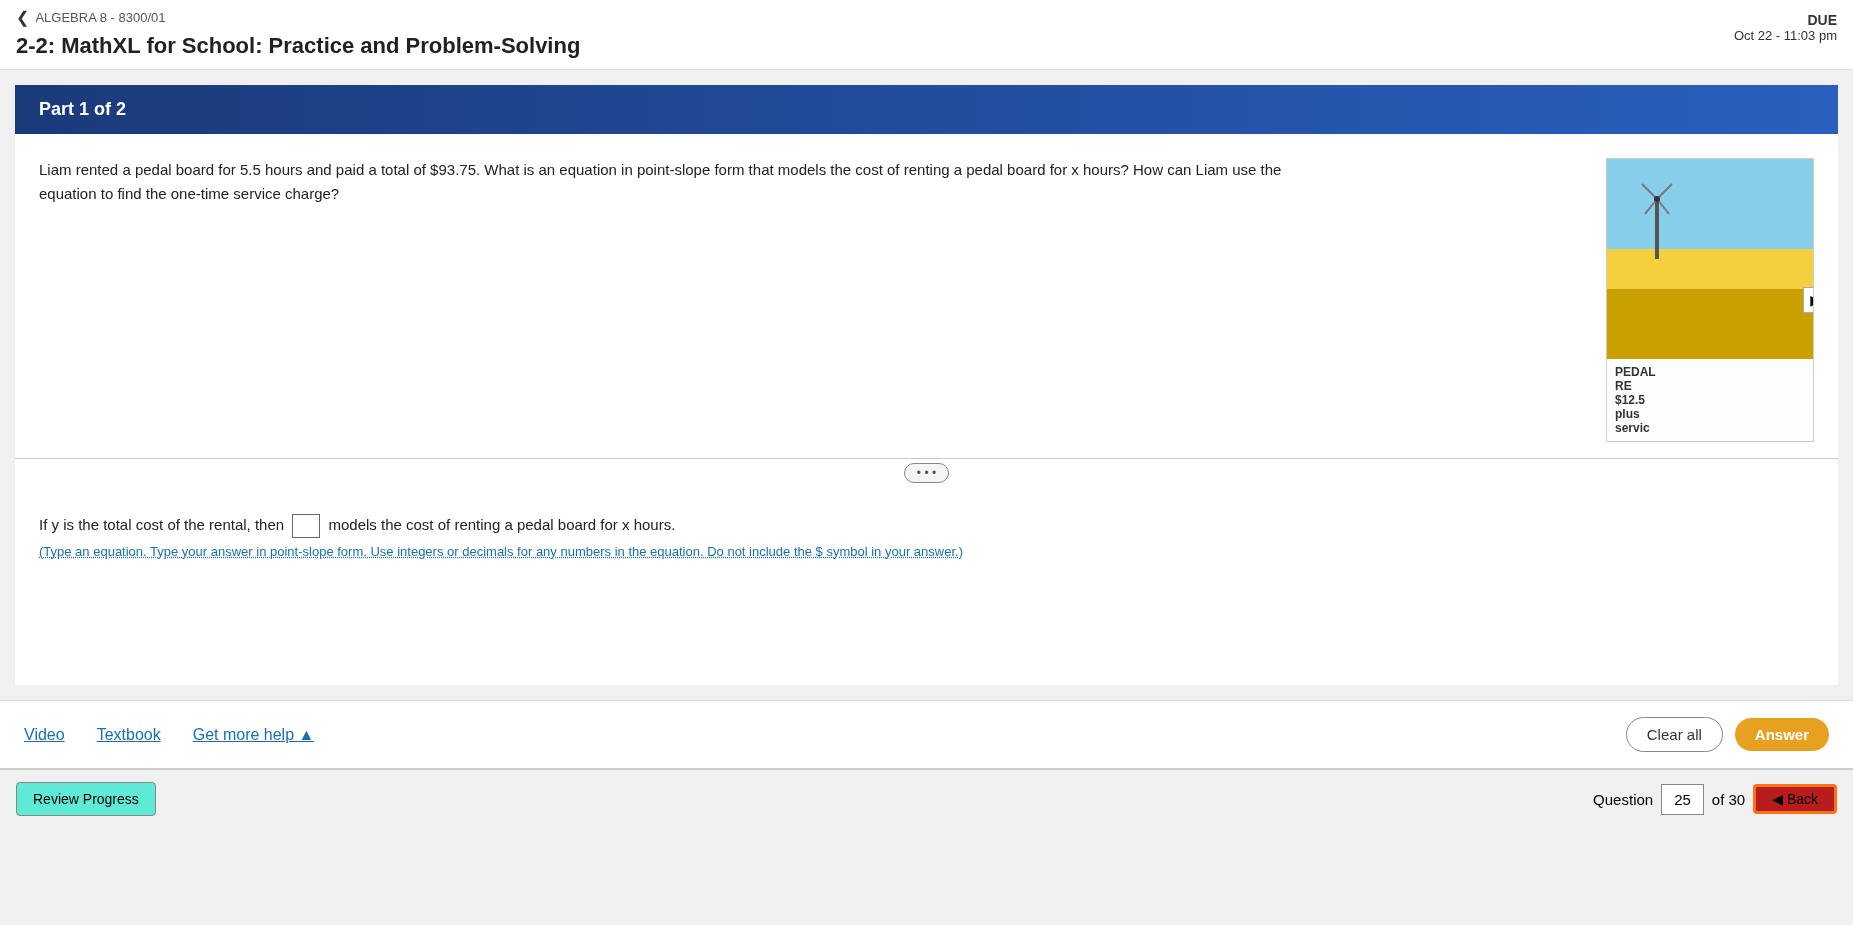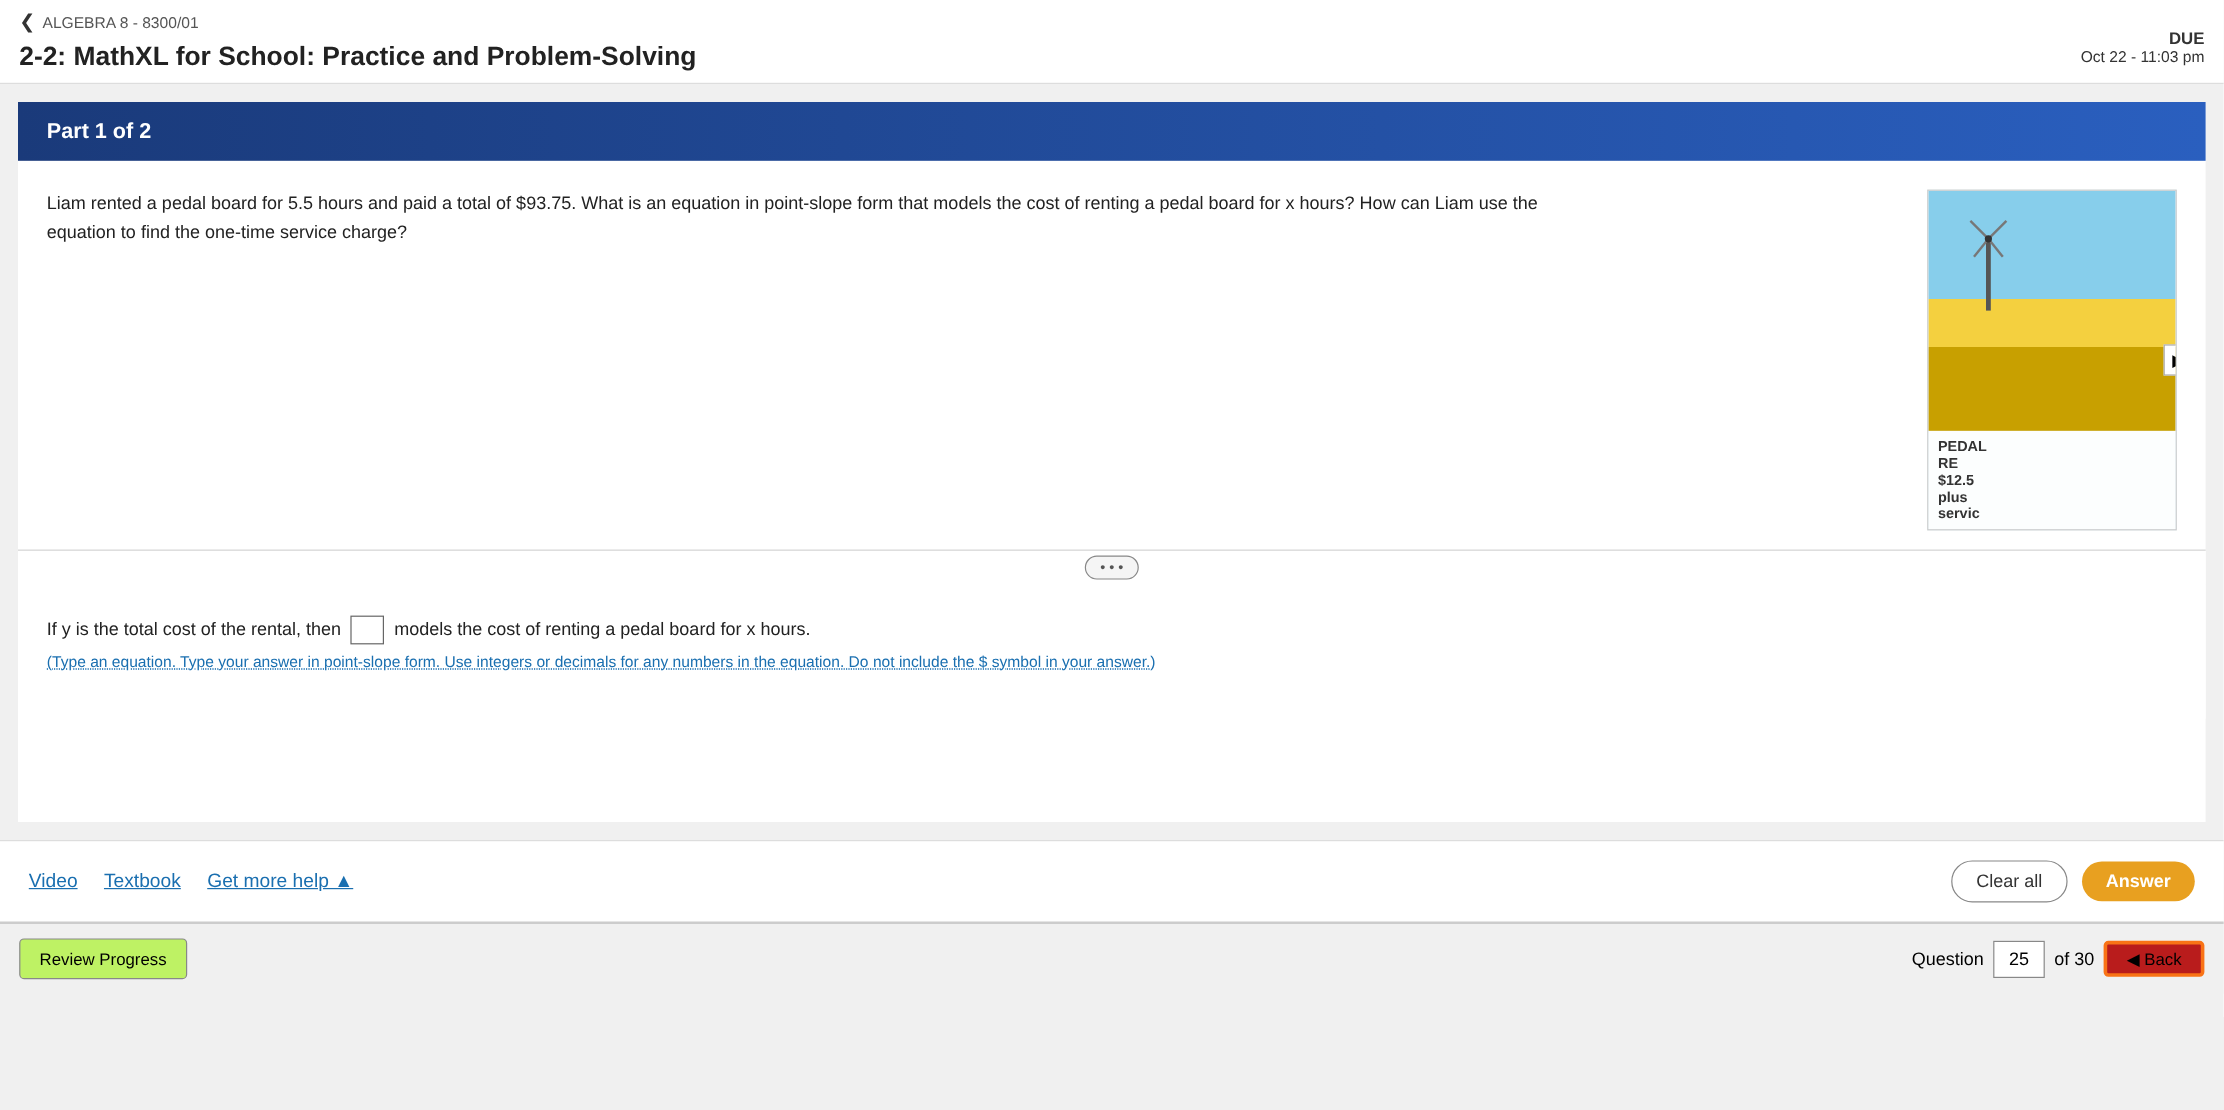--- a/index.html
+++ b/index.html
@@ -40,21 +40,21 @@
     .assignment-title {
       font-size: 22px;
       font-weight: bold;
       color: #222;
       margin-top: 2px;
     }
     .header-right {
       text-align: right;
       font-size: 13px;
       color: #333;
-      margin-top: 16px;
+      margin-top: 4px;
     }
     .due-label {
       font-weight: bold;
       font-size: 14px;
     }
 
     
     .part-header {
       background: linear-gradient(to right, #1a3a7a, #2a5fbf);
       color: #fff;
@@ -183,21 +183,21 @@
       background: #fff;
       border-top: 1px solid #ddd;
       padding: 16px 24px;
       display: flex;
       align-items: center;
       justify-content: space-between;
       margin-top: auto;
     }
     .toolbar-links {
       display: flex;
-      gap: 22px;
+      gap: 32px;
       align-items: center;
     }
     .toolbar-link {
       font-size: 16px;
       color: #1a6fb0;
       text-decoration: underline;
       cursor: pointer;
       background: none;
       border: none;
       font-family: Arial, sans-serif;
@@ -233,21 +233,21 @@
       background: #f0f0f0;
       border-top: 2px solid #ccc;
       padding: 10px 16px;
       display: flex;
       align-items: center;
       justify-content: space-between;
       min-height: 60px;
     }
     .review-progress-btn {
       border: 1px solid #888;
-      background: #bef264;
+      background: #5eead4;
       border-radius: 4px;
       padding: 8px 16px;
       font-size: 14px;
       cursor: pointer;
     }
     .footer-right {
       display: flex;
       align-items: center;
       gap: 8px;
       font-size: 15px;

